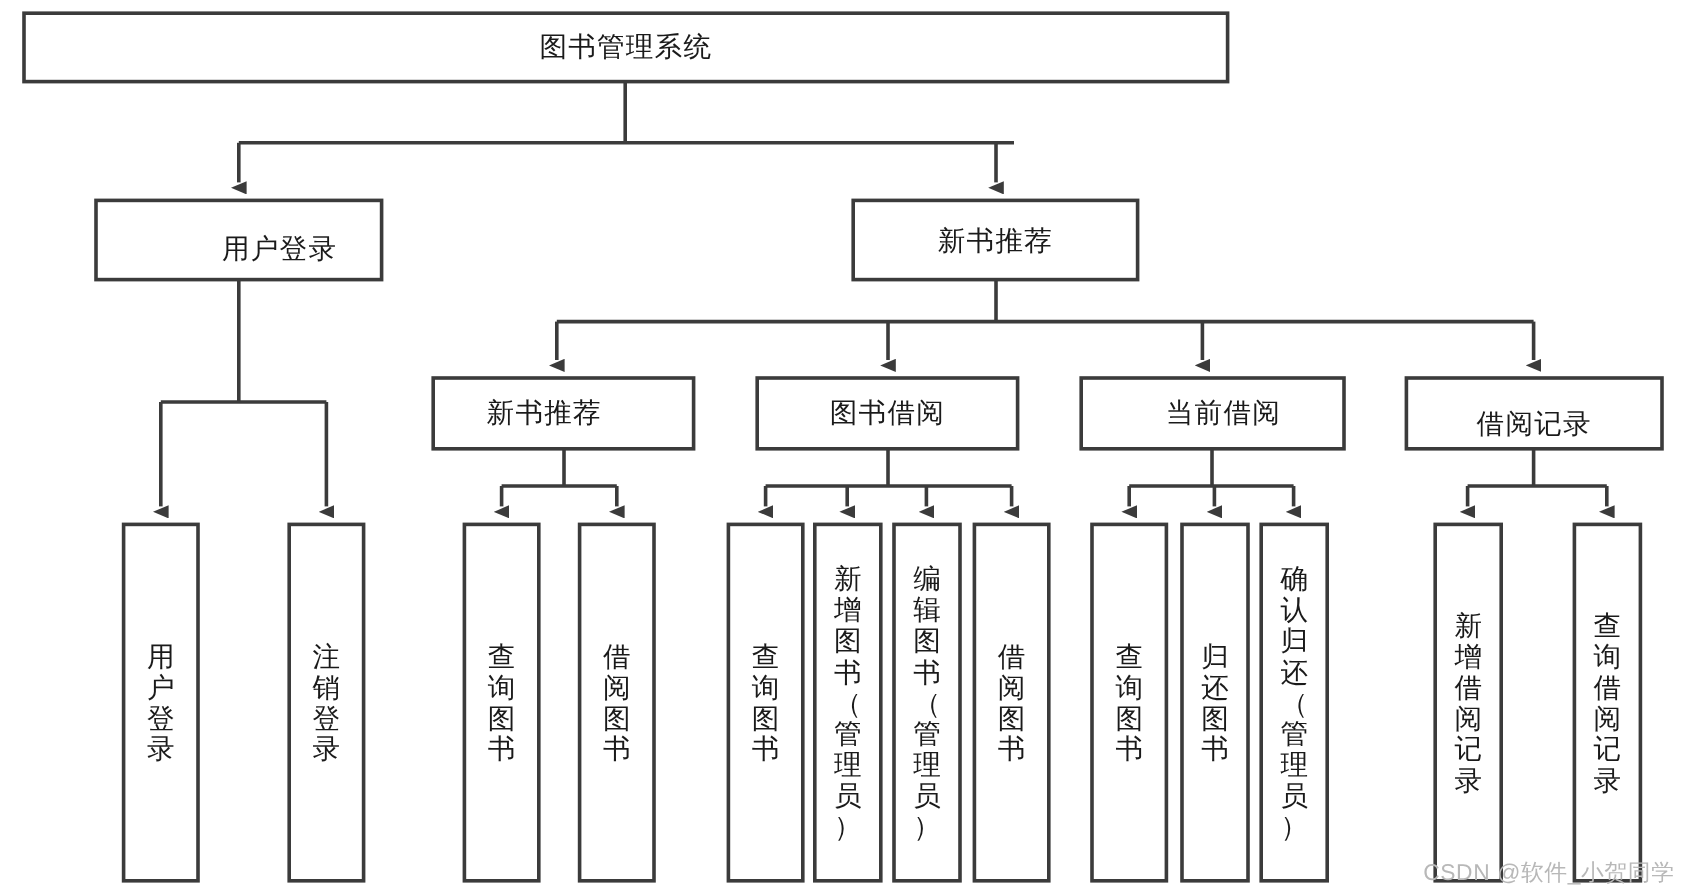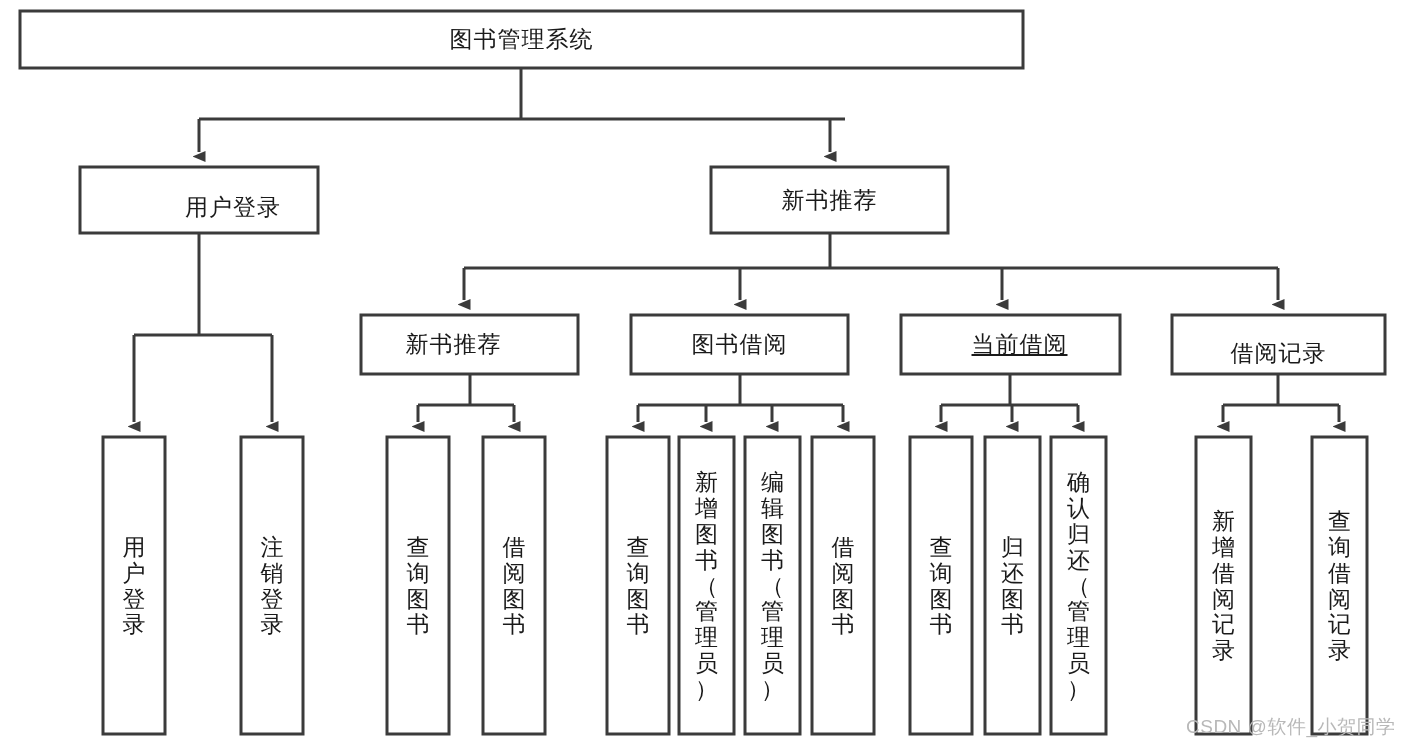--- a/index.html
+++ b/index.html
@@ -168,21 +168,21 @@
     <rect class="node-box" x="1312" y="437" width="55" height="297"></rect>
   </svg>
 
   <div class="node-label-h" style="left:20px; top:11px; width:1003px; height:57px;border-radius:11px;">图书管理系统</div>
 
   <div class="node-label-h" style="left:80px; top:167px; width:238px; height:80px;margin-left:34px;">用户登录</div>
   <div class="node-label-h" style="left:711px; top:167px; width:237px; height:66px;">新书推荐</div>
 
   <div class="node-label-h" style="left:345px; top:315px; width:217px; height:59px;">新书推荐</div>
   <div class="node-label-h" style="left:631px; top:315px; width:217px; height:59px;">图书借阅</div>
-  <div class="node-label-h" style="left:901px; top:315px; width:237px; height:59px;text-decoration:underline;">当前借阅</div>
+  <div class="node-label-h" style="left:901px; top:315px; width:237px; height:59px;">当前借阅</div>
   <div class="node-label-h" style="left:1172px; top:315px; width:213px; height:77px;">借阅记录</div>
 
   <div id="vertical-labels">
       <div class="node-label-v" style="left: 103px; top: 437px; width: 62px; height: 297px;">
         <span class="ch">用</span>
         <span class="ch">户</span>
         <span class="ch">登</span>
         <span class="ch">录</span>
       </div>
       <div class="node-label-v" style="left: 241px; top: 437px; width: 62px; height: 297px;">

